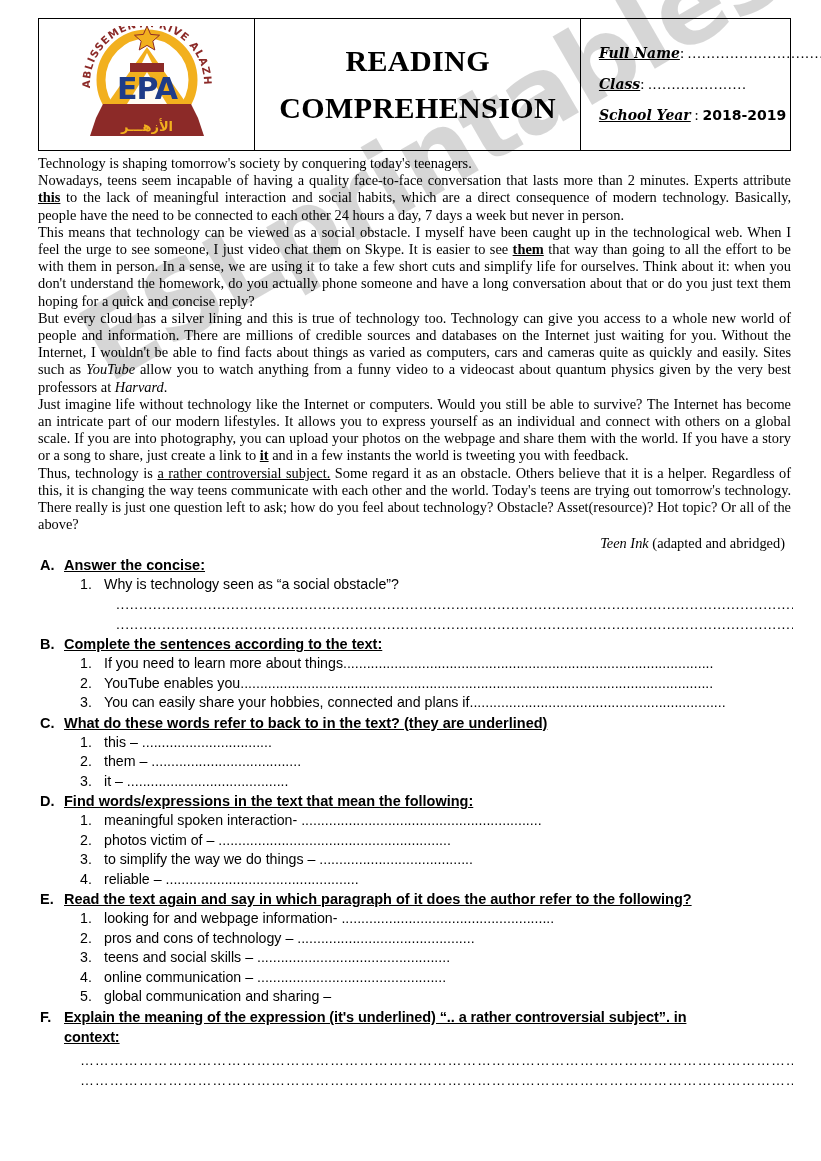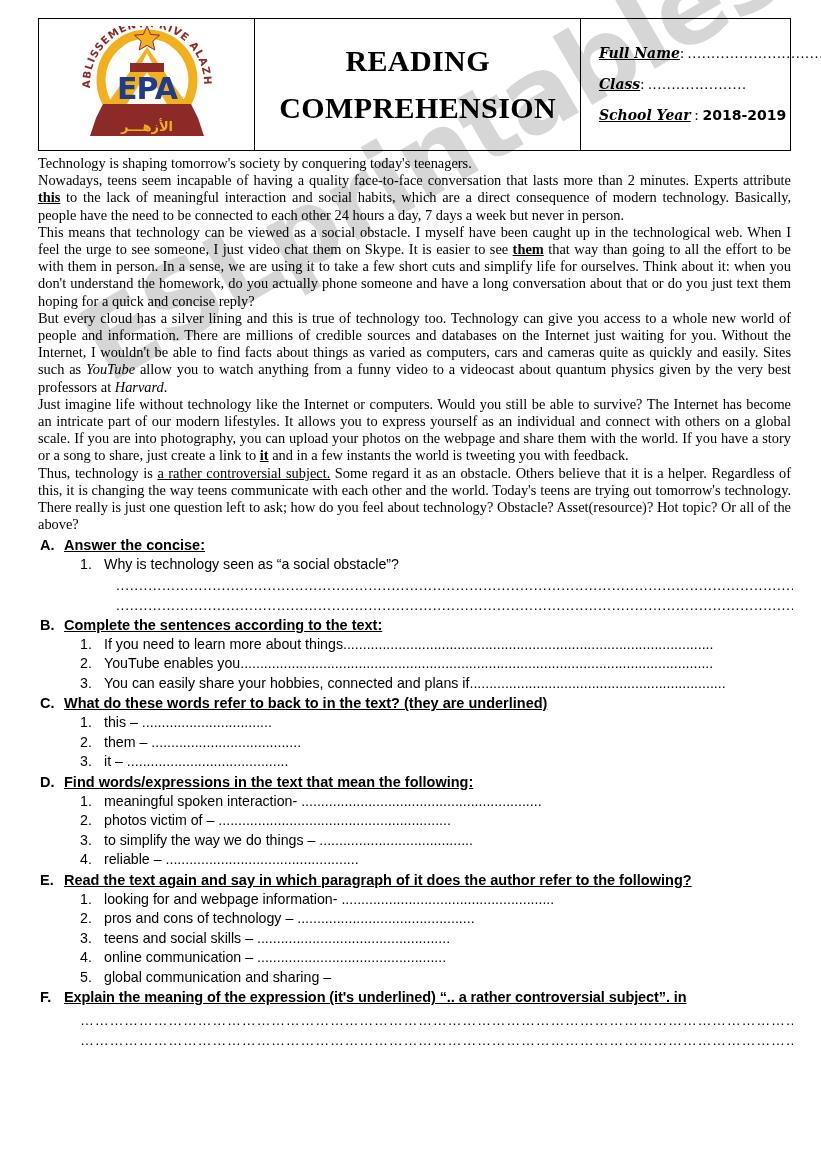--- a/index.html
+++ b/index.html
@@ -251,20 +251,21 @@
   </tbody>
     </table>
 
   <div class="reading">
     <p class="nojust">Technology is shaping tomorrow's society by conquering today's teenagers.</p>
     <p><span>Nowadays, teens seem incapable of having a quality face-to-face conversation that lasts more than 2 minutes. Experts attribute </span><b><u>this</u></b><span> to the lack of meaningful interaction and social habits, which are a direct consequence of modern technology. Basically, people have the need to be connected to each other 24 hours a day, 7 days a week but never in person.</span></p>
     <p><span>This means that technology can be viewed as a social obstacle. I myself have been caught up in the technological web. When I feel the urge to see someone, I just video chat them on Skype. It is easier to see </span><b><u>them</u></b><span> that way than going to all the effort to be with them in person. In a sense, we are using it to take a few short cuts and simplify life for ourselves. Think about it: when you don't understand the homework, do you actually phone someone and have a long conversation about that or do you just text them hoping for a quick and concise reply?</span></p>
     <p><span>But every cloud has a silver lining and this is true of technology too. Technology can give you access to a whole new world of people and information. There are millions of credible sources and databases on the Internet just waiting for you. Without the Internet, I wouldn't be able to find facts about things as varied as computers, cars and cameras quite as quickly and easily. Sites such as </span><i>YouTube</i><span> allow you to watch anything from a funny video to a videocast about quantum physics given by the very best professors at </span><i>Harvard</i><span>.</span></p>
     <p><span>Just imagine life without technology like the Internet or computers. Would you still be able to survive? The Internet has become an intricate part of our modern lifestyles. It allows you to express yourself as an individual and connect with others on a global scale. If you are into photography, you can upload your photos on the webpage and share them with the world. If you have a story or a song to share, just create a link to </span><b><u>it</u></b><span> and in a few instants the world is tweeting you with feedback.</span></p>
     <p><span>Thus, technology is </span><u>a rather controversial subject.</u><span> Some regard it as an obstacle. Others believe that it is a helper. Regardless of this, it is changing the way teens communicate with each other and the world. Today's teens are trying out tomorrow's technology. There really is just one question left to ask; how do you feel about technology? Obstacle? Asset(resource)? Hot topic? Or all of the above?</span></p>
+    <div class="source"><i>Teen Ink</i><span> (adapted and abridged)</span></div>
   </div>
 
   <div class="exercises">
 
     <div class="sec">
       <div class="sec-head">
         <span class="sec-letter">A.</span>
         <span class="sec-title">Answer the concise:</span>
       </div>
       <div class="item">
@@ -360,20 +361,24 @@
       <div class="item">
         <span class="item-num">5.</span>
         <span class="item-text">global communication and sharing –</span>
       </div>
     </div>
 
     <div class="sec">
       <div class="sec-head">
         <span class="sec-letter">F.</span>
         <span class="sec-title condensed">Explain the meaning of the expression (it's underlined) “.. a rather controversial subject”. in</span>
+      </div>
+      <div class="sec-head">
+        <span class="sec-letter"></span>
+        <span class="sec-title condensed">context:</span>
       </div>
       <div class="gap-line"></div>
       <div class="answer-line wide">………………………………………………………………………………………………………………………………………</div>
       <div class="answer-line wide">………………………………………………………………………………………………………………………………………</div>
     </div>
 
   </div>
 </div>
 
 </body></html>

